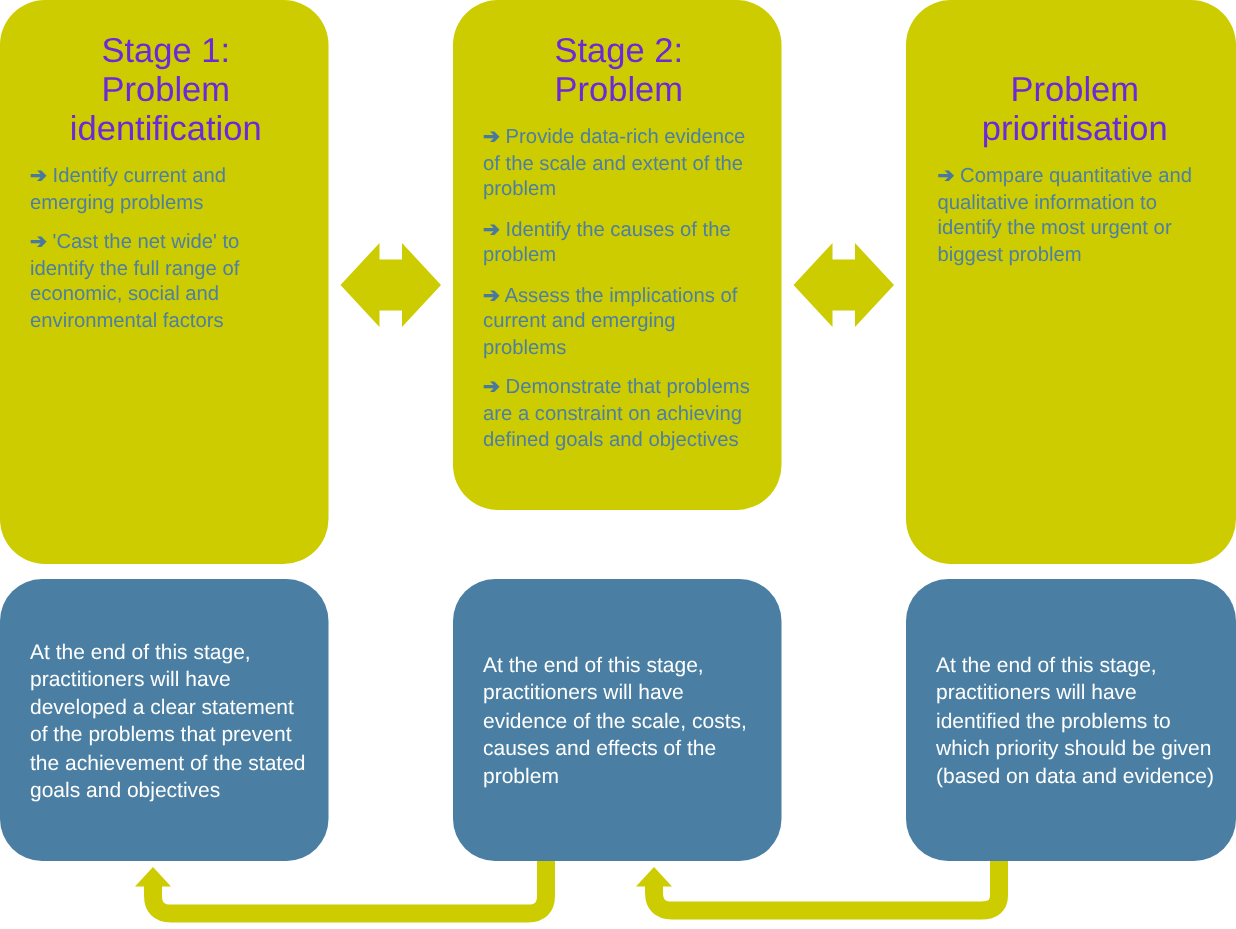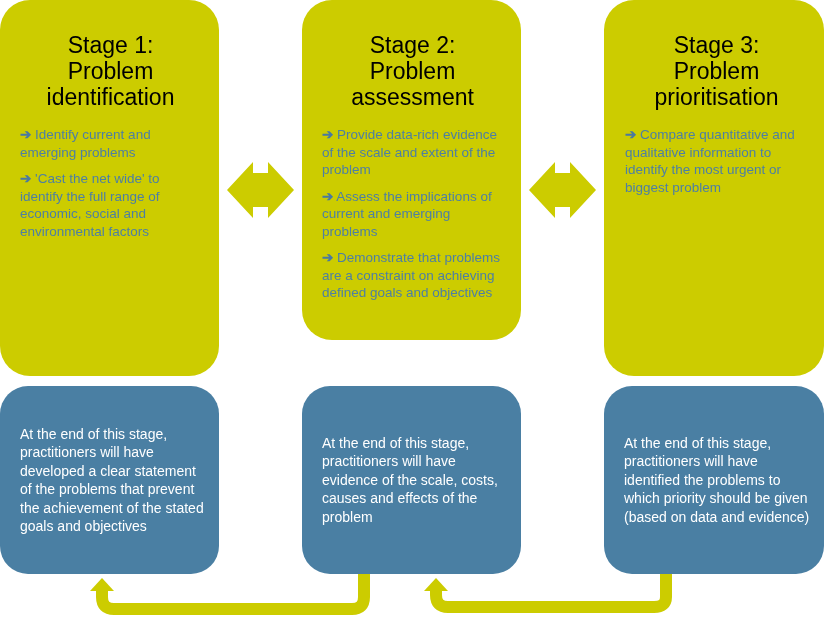--- a/index.html
+++ b/index.html
@@ -1,18 +1,18 @@
 <!DOCTYPE html>
 <html><head>
 <meta charset="utf-8">
 <style>
   html, body { margin:0; padding:0; background:#ffffff; }
   body { width:824px; height:619px; position:relative; overflow:hidden; font-family:"Liberation Sans", sans-serif; }
   .stage { position:absolute; background:#cccc00; border-radius:30px; box-sizing:border-box; }
-  .stage h2 { margin:16px; font-weight:normal; color:#000000; font-size:23px; line-height:26px; text-align:center; }
+  .stage h2 { margin:4px; font-weight:normal; color:#6d28d9; font-size:23px; line-height:26px; text-align:center; }
   .stage ul { list-style:none; margin:10px 0 0 0; padding:0; }
   .stage li { color:#4d7fa3; font-size:13.5px; line-height:17.5px; margin-bottom:9px; }
   .stage li .arr { color:#4a79a0; font-weight:bold; }
   .outcome { position:absolute; background:#4a7fa3; border-radius:28px; box-sizing:border-box; color:#ffffff; font-size:14px; line-height:18.5px; display:flex; align-items:center; }
   .outcome p { margin:0; }
   svg.overlay { position:absolute; left:0; top:0; }
 </style>
 </head>
 <body>
 
@@ -25,32 +25,32 @@
   <ul>
     <li><span class="arr">➔</span> <span>Identify current and emerging problems</span></li>
     <li><span class="arr">➔</span> <span>'Cast the net wide' to identify the full range of economic, social and environmental factors</span></li>
   </ul>
 </div>
 
 <div class="stage" style="left:302px;top:0;width:219px;height:340px;padding:16px 18px 0 20px;">
   <h2>
     <span>Stage 2:</span><br>
     <span>Problem</span><br>
-    <span>assessment</span>
   </h2>
   <ul>
     <li><span class="arr">➔</span> <span>Provide data-rich evidence of the scale and extent of the problem</span></li>
+    <li><span class="arr">➔</span> <span>Identify the causes of the problem</span></li>
     <li><span class="arr">➔</span> <span>Assess the implications of current and emerging problems</span></li>
     <li><span class="arr">➔</span> <span>Demonstrate that problems are a constraint on achieving defined goals and objectives</span></li>
   </ul>
 </div>
 
 <div class="stage" style="left:604px;top:0;width:220px;height:376px;padding:16px 16px 0 21px;">
   <h2>
-    <span>Stage 3:</span><br>
+    <br>
     <span>Problem</span><br>
     <span>prioritisation</span>
   </h2>
   <ul>
     <li><span class="arr">➔</span> <span>Compare quantitative and qualitative information to identify the most urgent or biggest problem</span></li>
   </ul>
 </div>
 
 <div class="outcome" style="left:0;top:386px;width:219px;height:188px;padding:0 14px 0 20px;">
   <p>At the end of this stage, practitioners will have developed a clear statement of the problems that prevent the achievement of the stated goals and objectives</p>

